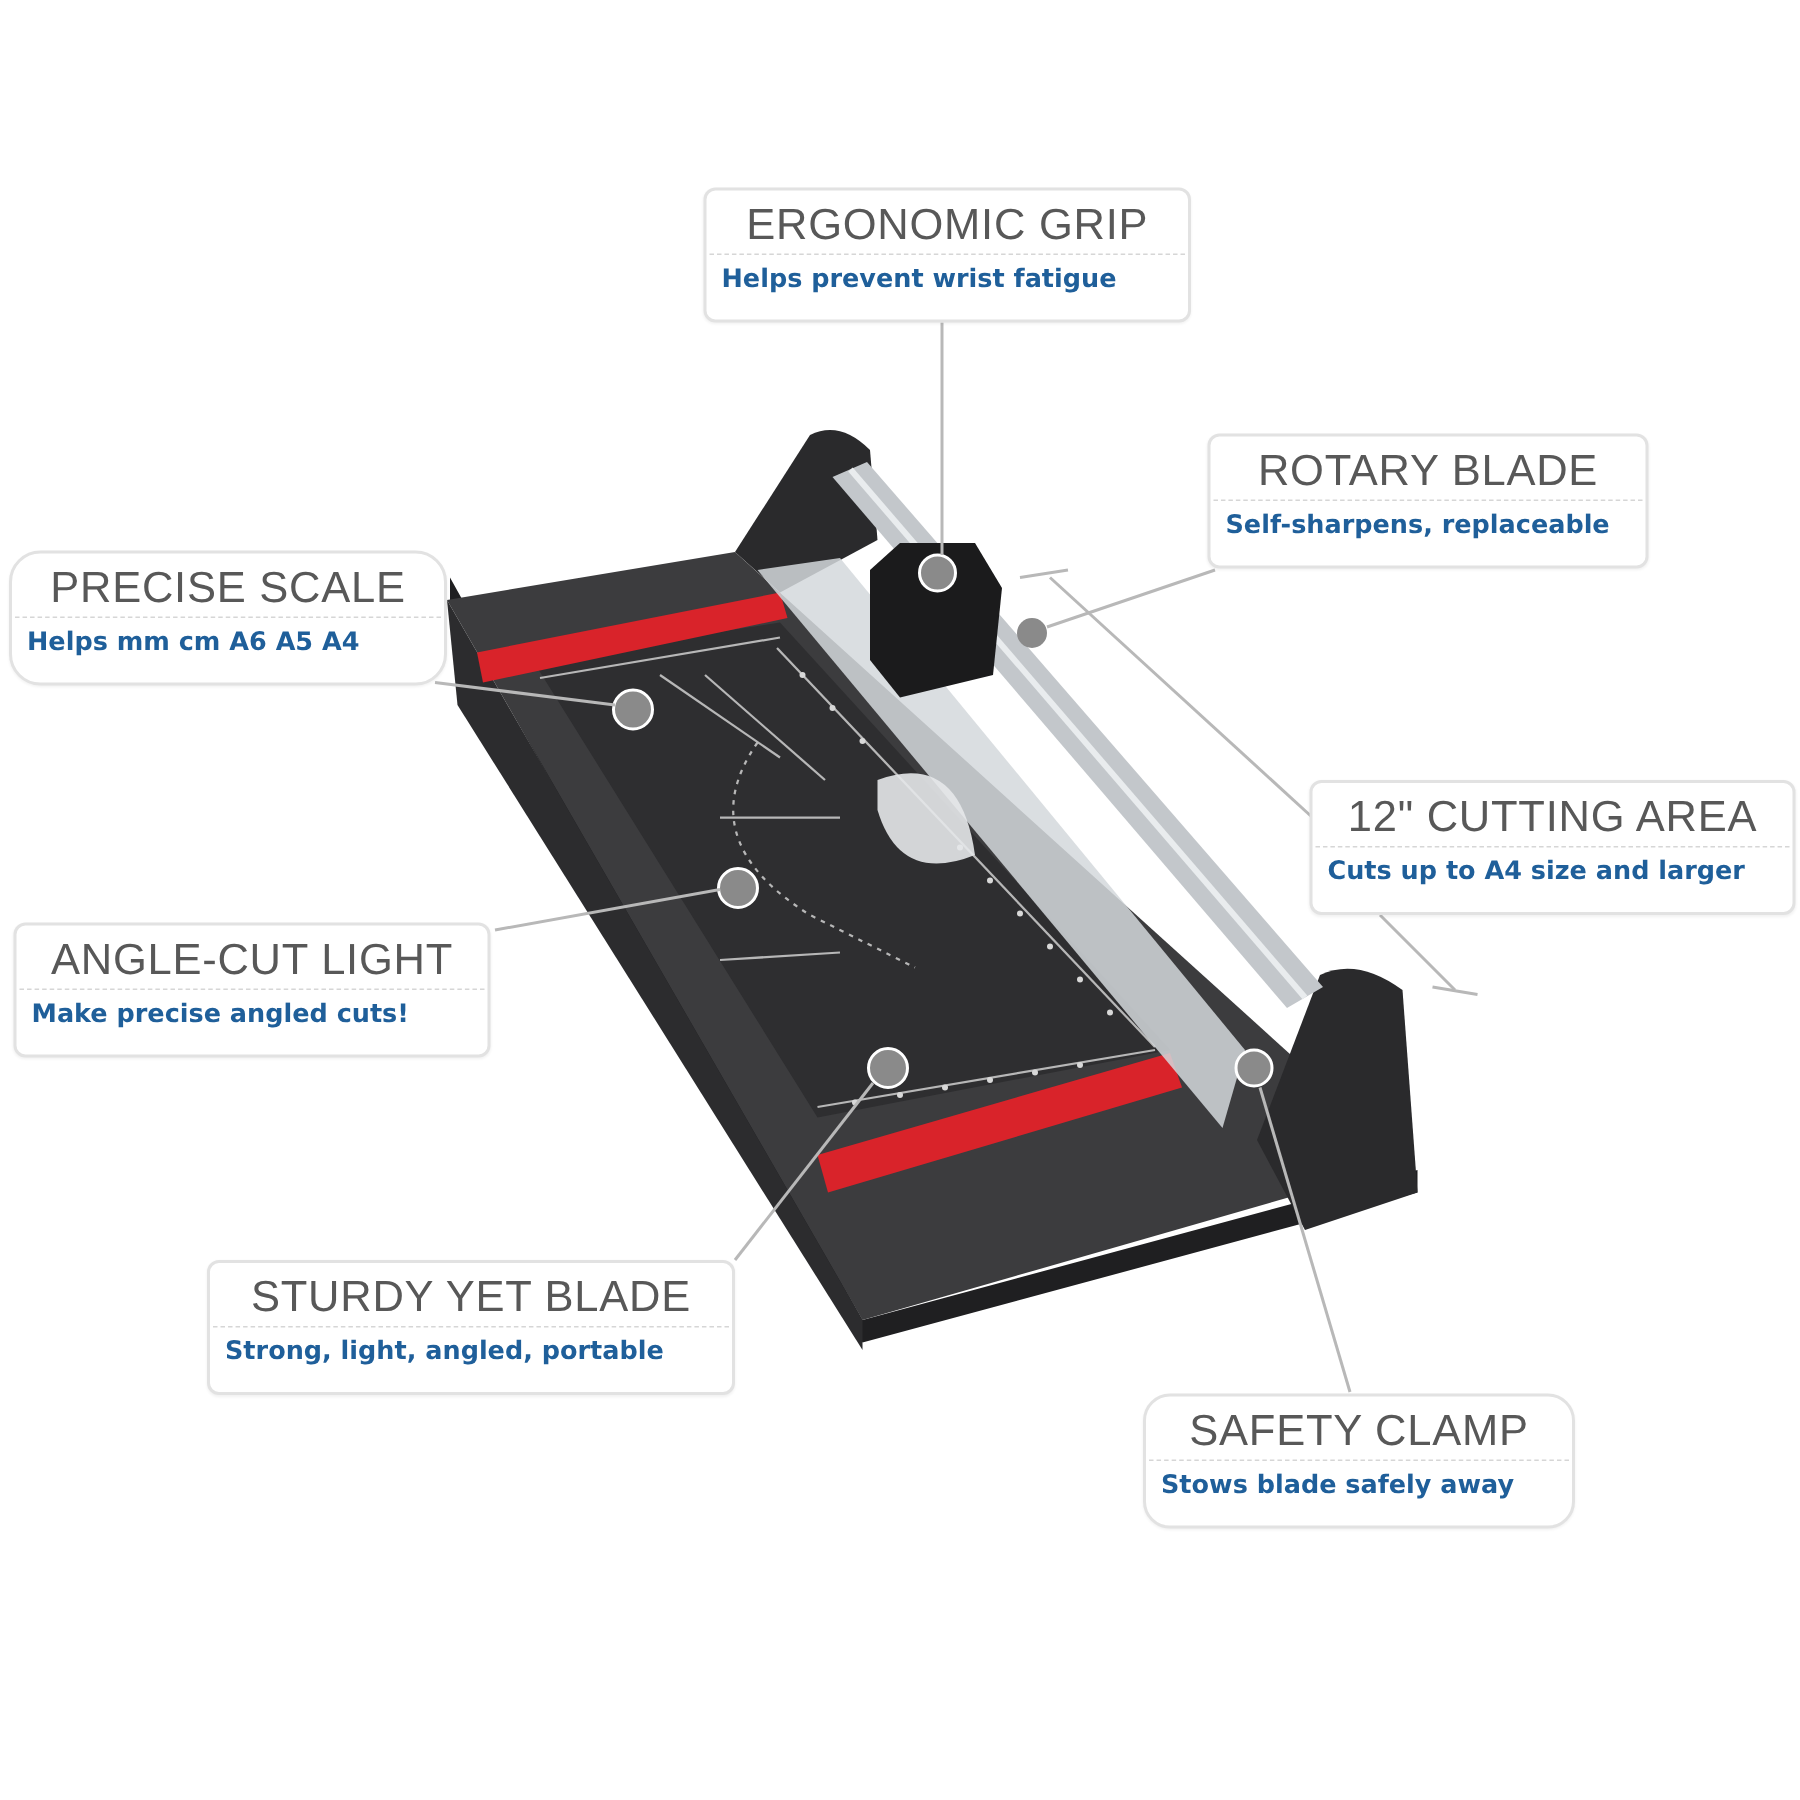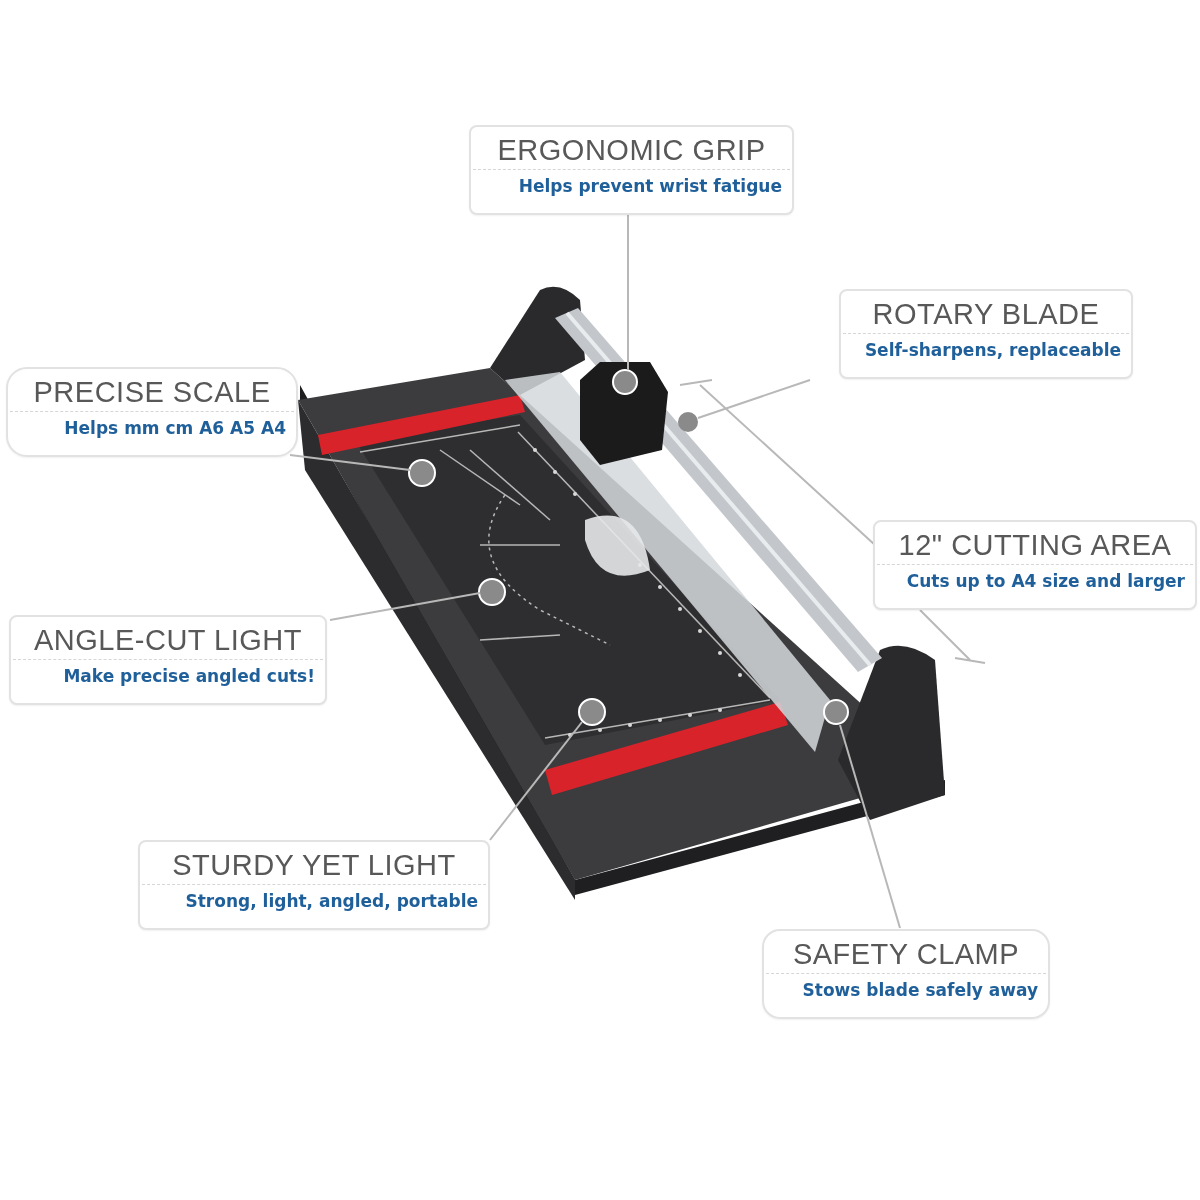--- a/index.html
+++ b/index.html
@@ -1,21 +1,21 @@
 <!DOCTYPE html>
 <html><head>
 <meta charset="utf-8">
 <style>
   html,body{margin:0;padding:0;background:#ffffff;}
   body{width:1200px;height:1200px;position:relative;overflow:hidden;font-family:"Liberation Sans",sans-serif;}
   .scene{position:absolute;left:0;top:0;width:1200px;height:976px;}
   .callout{position:absolute;background:#fff;border:2px solid #e2e2e2;border-radius:8px;box-shadow:0 1px 2px rgba(0,0,0,0.06);box-sizing:border-box;}
   .callout .title{font-family:"Liberation Sans",sans-serif;color:#585858;font-size:29px;letter-spacing:0.5px;text-align:center;padding:8px 12px 4px;white-space:nowrap;line-height:30px;}
   .callout .divider{height:0;border-top:1px dashed #d6d6d6;margin:0 2px;}
-  .callout .sub{font-family:"DejaVu Sans",sans-serif;font-weight:bold;color:#1f5f9a;font-size:17px;text-align:right;padding:6px 10px 8px;white-space:nowrap;line-height:20px;}
+  .callout .sub{font-family:"DejaVu Sans",sans-serif;font-weight:bold;color:#1f5f9a;font-size:17px;text-align:left;padding:6px 10px 8px;white-space:nowrap;line-height:20px;}
 </style>
 </head>
 <body>
 
 <div class="scene">
 
   <svg width="1200" height="1200" viewBox="0 0 1200 1200" style="position:absolute;left:0;top:0;">
 
     <polygon points="300,400 575,895 945,795 945,780 575,880 300,385" fill="#1f1f21"></polygon>
 
@@ -90,21 +90,21 @@
       <line x1="955" y1="658" x2="985" y2="663"></line>
     </g>
   </svg>
 
   <div class="callout" style="left:469px;top:125px;width:325px;height:90px;">
     <div class="title">ERGONOMIC GRIP</div>
     <div class="divider"></div>
     <div class="sub">Helps prevent wrist fatigue</div>
   </div>
 
-  <div class="callout" style="left:839px;top:289px;width:294px;height:90px;">
+  <div class="callout" style="left:805px;top:289px;width:294px;height:90px;">
     <div class="title">ROTARY BLADE</div>
     <div class="divider"></div>
     <div class="sub">Self-sharpens, replaceable</div>
   </div>
 
   <div class="callout" style="left:6px;top:367px;width:292px;height:90px;border-radius:21px;">
     <div class="title">PRECISE SCALE</div>
     <div class="divider"></div>
     <div class="sub">Helps mm cm A6 A5 A4</div>
   </div>
@@ -115,21 +115,21 @@
     <div class="sub">Cuts up to A4 size and larger</div>
   </div>
 
   <div class="callout" style="left:9px;top:615px;width:318px;height:90px;">
     <div class="title">ANGLE-CUT LIGHT</div>
     <div class="divider"></div>
     <div class="sub">Make precise angled cuts!</div>
   </div>
 
   <div class="callout" style="left:138px;top:840px;width:352px;height:90px;">
-    <div class="title">STURDY YET LIGHT</div>
+    <div class="title">STURDY YET BLADE</div>
     <div class="divider"></div>
     <div class="sub">Strong, light, angled, portable</div>
   </div>
 
   <div class="callout" style="left:762px;top:929px;width:288px;height:90px;border-radius:18px;">
     <div class="title">SAFETY CLAMP</div>
     <div class="divider"></div>
     <div class="sub">Stows blade safely away</div>
   </div>
 

